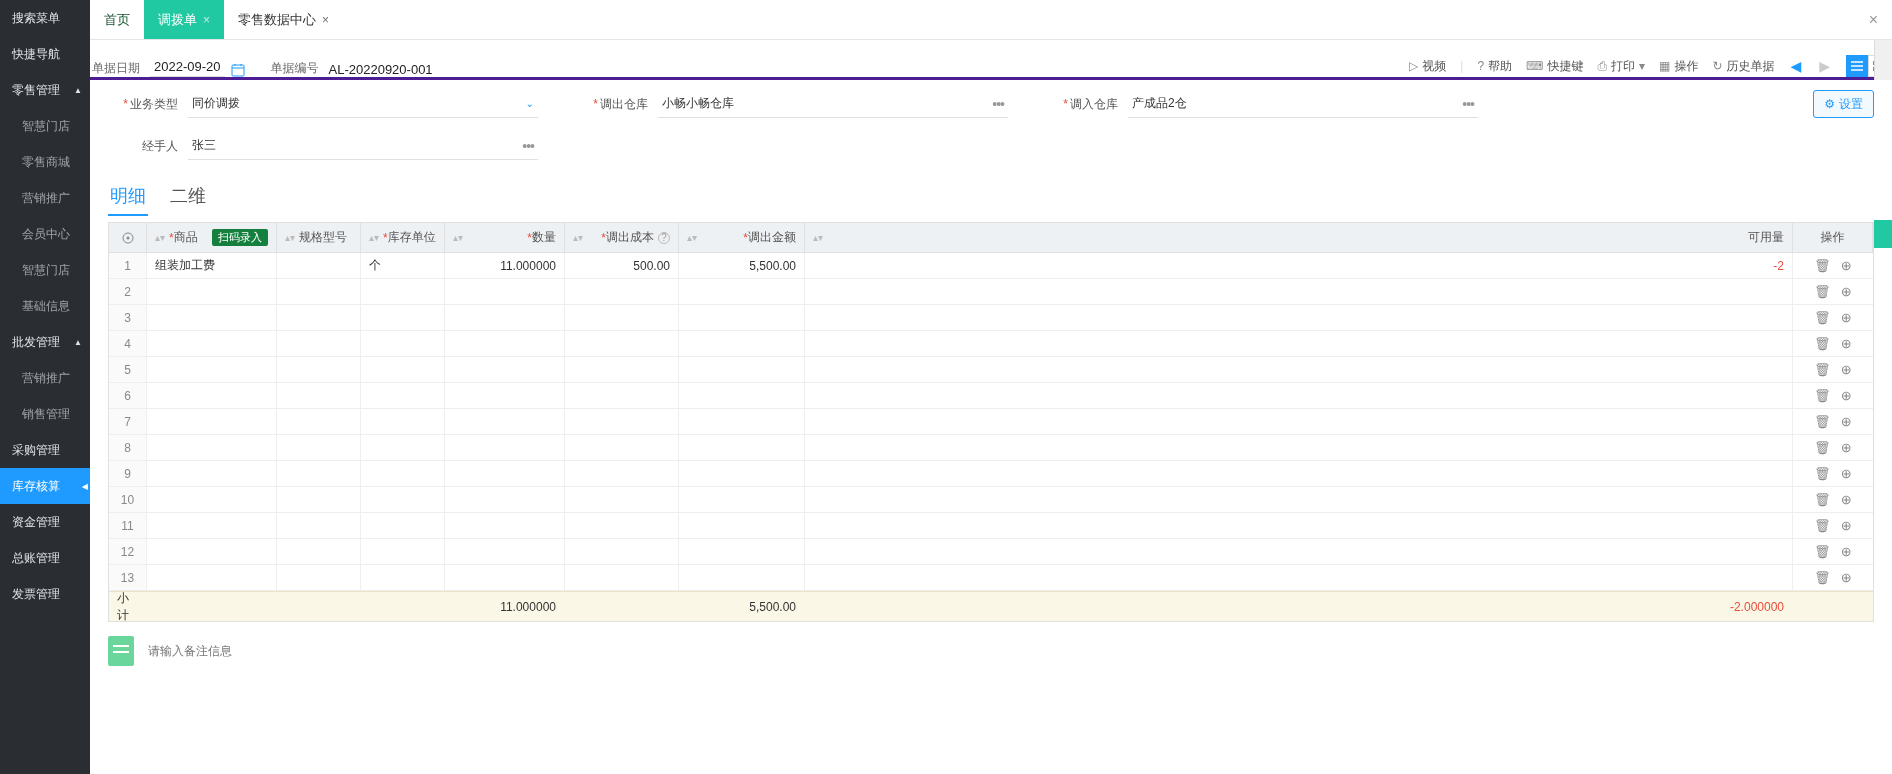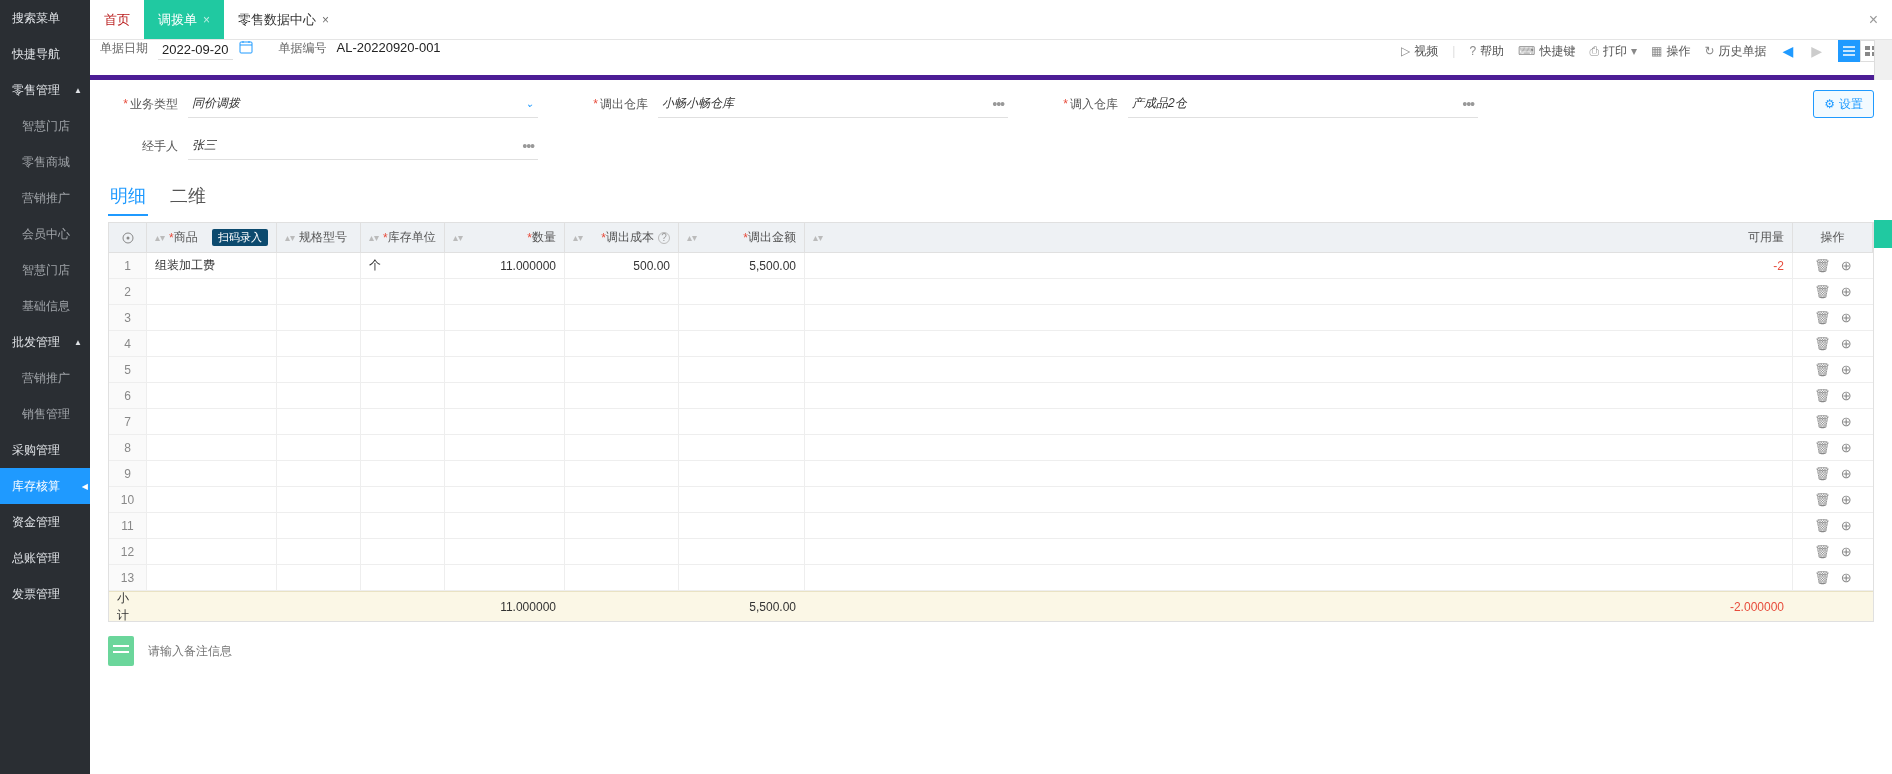--- a/index.html
+++ b/index.html
@@ -14,27 +14,27 @@
     .sidebar-item.active { background: #1f9aff; color: #fff; position: relative; }
     .sidebar-item.active::after { content: "◀"; position: absolute; right: 2px; font-size: 8px; color: #fff; }
     .sidebar-item .arrow { margin-left: auto; margin-right: 8px; font-size: 8px; }
     
     
     .main { flex: 1; display: flex; flex-direction: column; background: #fff; }
     
     
     .tabbar { height: 40px; border-bottom: 1px solid #e5e5e5; display: flex; align-items: stretch; position: relative; }
     .tab { display: flex; align-items: center; padding: 0 14px; font-size: 13px; cursor: pointer; gap: 6px; }
-    .tab.home { color: #b91c1c; }
+    .tab.home { color: #14532d; }
     .tab.active { background: #20c9a1; color: #fff; }
     .tab-close { font-size: 12px; opacity: 0.7; }
     .tab-global-close { margin-left: auto; padding: 0 14px; display: flex; align-items: center; font-size: 16px; color: #999; cursor: pointer; }
     
     
-    .doc-header { height: 40px; display: flex; align-items: flex-start; padding: 0 10px; border-bottom: 5px solid #4c1d95; }
+    .doc-header { height: 40px; display: flex; align-items: flex-end; padding: 0 2px; border-bottom: 3px solid #4c1d95; }
     .meta-label { color: #666; font-size: 12px; }
     .meta-value { margin-left: 10px; font-size: 13px; color: #222; }
     .meta-date { border-bottom: 1px solid #ddd; padding: 2px 4px; }
     .cal-icon { margin-left: 6px; color: #1f9aff; font-size: 12px; display: inline-flex; }
     .meta-sep { width: 26px; }
     .toolbar { margin-left: auto; display: flex; align-items: center; gap: 14px; color: #555; }
     .tb-link { display: flex; align-items: center; gap: 4px; cursor: pointer; font-size: 12px; }
     .tb-link .ico { font-size: 12px; color: #888; }
     .tb-sep { color: #ddd; }
     .nav-arrow { color: #1f9aff; font-size: 14px; cursor: pointer; padding: 0 2px; }
@@ -42,42 +42,42 @@
     .view-toggle { display: flex; }
     .view-btn { width: 22px; height: 22px; display: flex; align-items: center; justify-content: center; border: 1px solid #ddd; cursor: pointer; }
     .view-btn.active { background: #1f9aff; border-color: #1f9aff; color: #fff; }
     
     
     .form-area { padding: 10px 18px 0; }
     .form-row { display: flex; gap: 40px; margin-bottom: 14px; }
     .form-field { display: flex; align-items: center; }
     .form-field .req { color: #e74c3c; margin-right: 2px; }
     .form-field .flabel { width: 70px; text-align: right; color: #555; margin-right: 10px; }
-    .form-field .finput { width: 350px; height: 28px; border: none; border-bottom: 1px solid #e0e0e0; padding: 0 26px 0 4px; font-size: 12px; position: relative; display: flex; align-items: center; font-style: italic; }
+    .form-field .finput { width: 350px; height: 28px; border: none; border-bottom: 1px solid #e0e0e0; padding: 0 26px 0 4px; font-size: 12px; position: relative; display: flex; align-items: center; }
     .form-field .finput.short { width: 350px; }
     .form-field .finput .caret { position: absolute; right: 4px; color: #1f9aff; font-size: 10px; }
     .form-field .finput .dots { position: absolute; right: 4px; color: #999; font-size: 14px; letter-spacing: -1px; }
     .settings-btn { margin-left: auto; border: 1px solid #1f9aff; color: #1f9aff; border-radius: 3px; padding: 4px 10px; display: flex; align-items: center; gap: 4px; cursor: pointer; font-size: 12px; background: #f2faff; }
     
     
     .subtabs { display: flex; gap: 20px; padding: 0 18px; border-bottom: 0; margin-top: 4px; }
     .subtab { padding: 6px 2px; font-size: 18px; cursor: pointer; color: #555; border-bottom: 2px solid transparent; }
     .subtab.active { color: #1f9aff; border-bottom-color: #1f9aff; }
     
     
     .grid-wrap { margin: 6px 18px 0; border: 1px solid #e0e0e0; position: relative; }
     .grid { display: flex; flex-direction: column; }
     .grid-head { display: flex; background: #eef1f4; border-bottom: 1px solid #e0e0e0; height: 30px; }
     .gh-cell { border-right: 1px solid #e0e0e0; display: flex; align-items: center; padding: 0 8px; font-size: 12px; color: #555; position: relative; }
     .gh-cell .sort { color: #bbb; font-size: 10px; margin-right: 4px; display: flex; flex-direction: column; line-height: 5px; }
     .gh-cell .req { color: #e74c3c; }
     .gh-cell .info { margin-left: 4px; color: #999; font-size: 10px; border: 1px solid #bbb; border-radius: 50%; width: 12px; height: 12px; display: inline-flex; align-items: center; justify-content: center; }
     .gh-cell.right { justify-content: flex-end; }
     .gh-gear { width: 38px; justify-content: center; }
-    .badge-scan { background: #0c4a6e; color: #fff; border-radius: 2px; padding: 1px 6px; font-size: 11px; margin-left: auto; }
+    .badge-scan { background: #15803d; color: #fff; border-radius: 2px; padding: 1px 6px; font-size: 11px; margin-left: auto; }
     
     .col-gear { width: 38px; } 
     .col-prod { width: 130px; }
     .col-spec { width: 84px; }
     .col-unit { width: 84px; }
     .col-qty { width: 120px; }
     .col-cost { width: 114px; }
     .col-amt { width: 126px; }
     .col-avail { flex: 1; }
     .col-op { width: 80px; }

